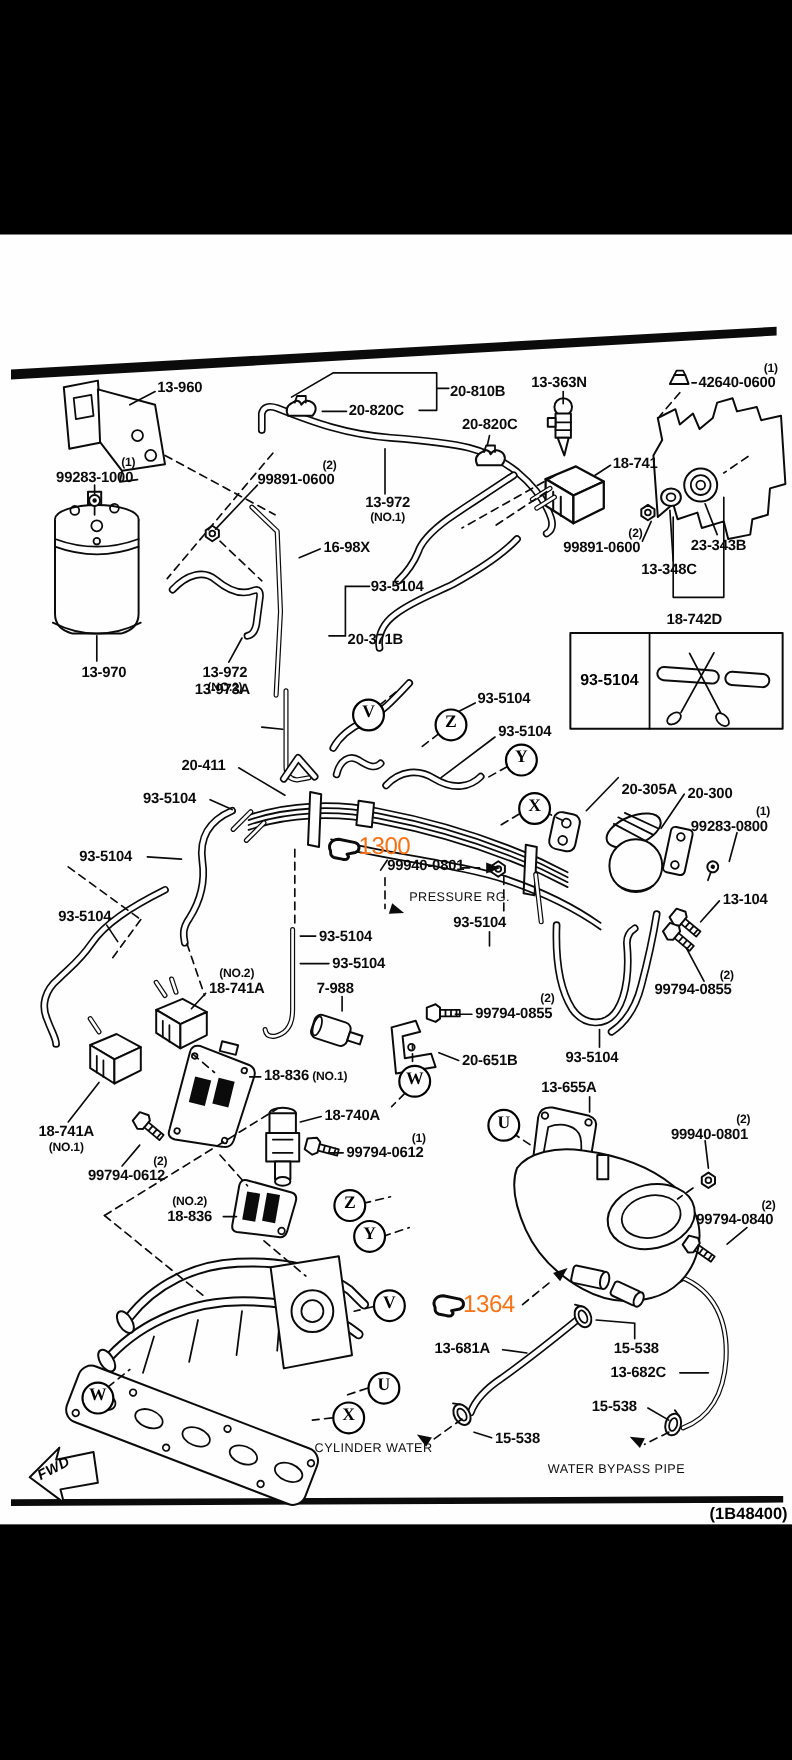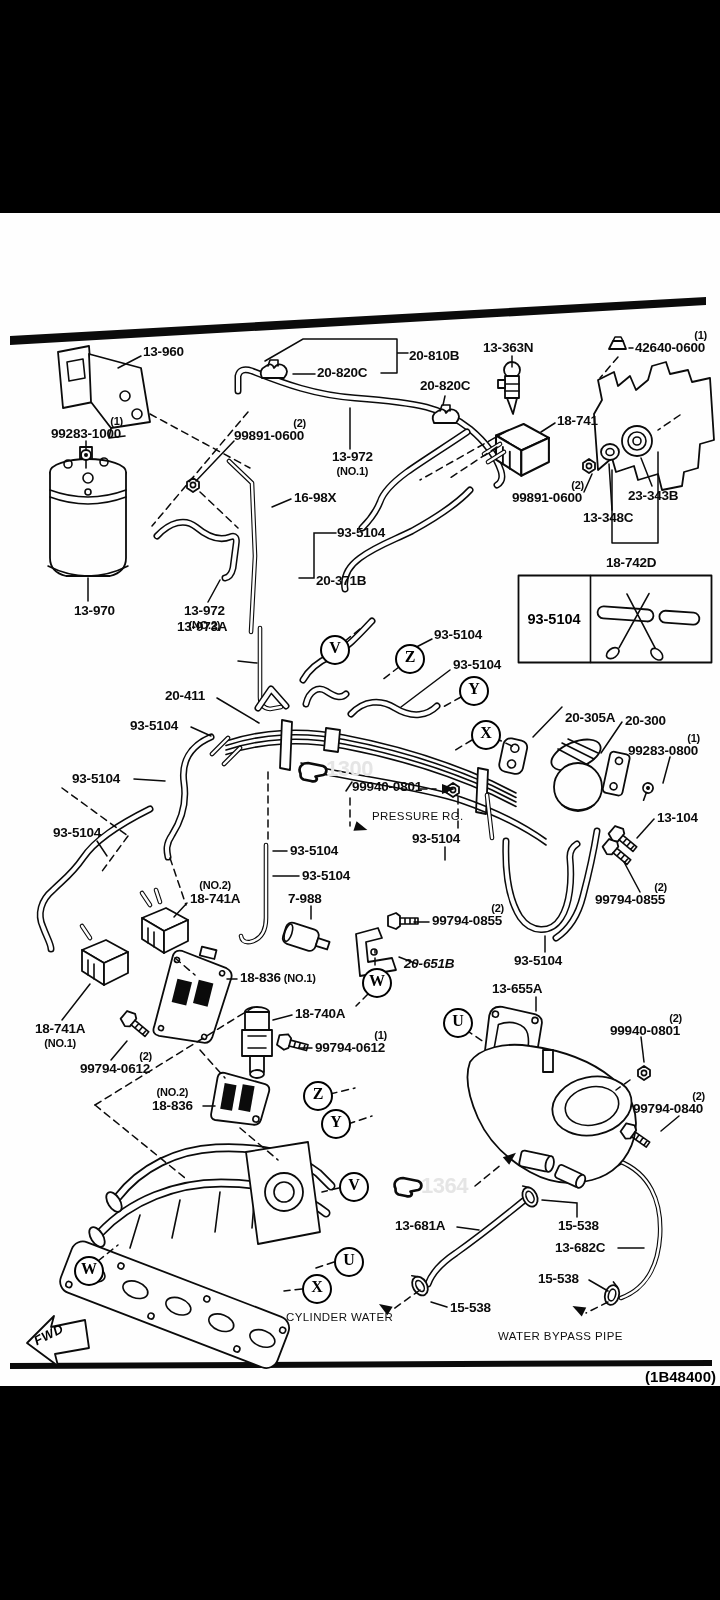--- a/index.html
+++ b/index.html
@@ -16,21 +16,21 @@
           white-space:nowrap;letter-spacing:-0.2px;}
   .plabel .qty{position:absolute;right:-2px;top:-12px;font-size:11px;}
   .plabel .noteup{position:absolute;left:0;right:0;top:-13px;text-align:center;font-size:11px;}
   .plabel .notedn{display:block;text-align:center;font-size:11px;margin-top:2px;}
   .plabel .sfx{font-size:11px;margin-left:3px;}
   
   .callout{position:absolute;width:26px;height:26px;border:2.4px solid #000;border-radius:50%;
            background:#fff;text-align:center;font-family:"Liberation Serif",serif;
            font-weight:bold;font-size:16px;line-height:22px;color:#000;}
   
-  .handref{position:absolute;color:#e5e5e5;font-weight:bold;font-size:22px;line-height:20px;
+  .handref{position:absolute;color:#f97316;font-weight:normal;font-size:22px;line-height:20px;
            letter-spacing:-0.5px;white-space:nowrap;}
   
   .annot{position:absolute;color:#111;font-size:11.5px;letter-spacing:0.4px;white-space:nowrap;}
   .fwd{position:absolute;left:33px;top:1327px;color:#000;font-size:13px;font-weight:bold;
        font-style:italic;transform:rotate(-27deg);letter-spacing:0.5px;}
   .inset-text{position:absolute;left:518px;top:575px;width:72px;height:88px;display:flex;
               align-items:center;justify-content:center;font-weight:bold;font-size:14.5px;color:#000;}
   .footer-code{position:absolute;left:560px;top:1368px;width:156px;text-align:right;
                color:#000;font-weight:bold;font-size:15px;}
   
@@ -509,21 +509,21 @@
       <div class="plabel" style="left: 290px; top: 844px;"><span class="main">93-5104</span></div>
       <div class="plabel" style="left: 302px; top: 869px;"><span class="main">93-5104</span></div>
       <div class="plabel" style="left: 288px; top: 892px;"><span class="main">7-988</span></div>
       <div class="plabel" style="left: 190px; top: 892px;"><span class="noteup">(NO.2)</span><span class="main">18-741A</span></div>
       <div class="plabel" style="left: 240px; top: 971px;"><span class="main">18-836</span><span class="sfx">(NO.1)</span></div>
       <div class="plabel" style="left: 35px; top: 1022px;"><span class="main">18-741A</span><span class="notedn">(NO.1)</span></div>
       <div class="plabel" style="left: 80px; top: 1062px;"><span class="qty">(2)</span><span class="main">99794-0612</span></div>
       <div class="plabel" style="left: 295px; top: 1007px;"><span class="main">18-740A</span></div>
       <div class="plabel" style="left: 315px; top: 1041px;"><span class="qty">(1)</span><span class="main">99794-0612</span></div>
       <div class="plabel" style="left: 152px; top: 1099px;"><span class="noteup">(NO.2)</span><span class="main">18-836</span></div>
-      <div class="plabel" style="left: 404px; top: 957px; font-style: italic;"><span class="main">20-651B</span></div>
+      <div class="plabel" style="left: 420px; top: 957px;"><span class="main">20-651B</span></div>
       <div class="plabel" style="left: 492px; top: 982px;"><span class="main">13-655A</span></div>
       <div class="plabel" style="left: 610px; top: 1024px;"><span class="qty">(2)</span><span class="main">99940-0801</span></div>
       <div class="plabel" style="left: 633px; top: 1102px;"><span class="qty">(2)</span><span class="main">99794-0840</span></div>
       <div class="plabel" style="left: 514px; top: 954px;"><span class="main">93-5104</span></div>
       <div class="plabel" style="left: 395px; top: 1219px;"><span class="main">13-681A</span></div>
       <div class="plabel" style="left: 558px; top: 1219px;"><span class="main">15-538</span></div>
       <div class="plabel" style="left: 555px; top: 1241px;"><span class="main">13-682C</span></div>
       <div class="plabel" style="left: 538px; top: 1272px;"><span class="main">15-538</span></div>
       <div class="plabel" style="left: 450px; top: 1301px;"><span class="main">15-538</span></div>
       <div class="callout" style="left: 320px; top: 635px;">V</div>

